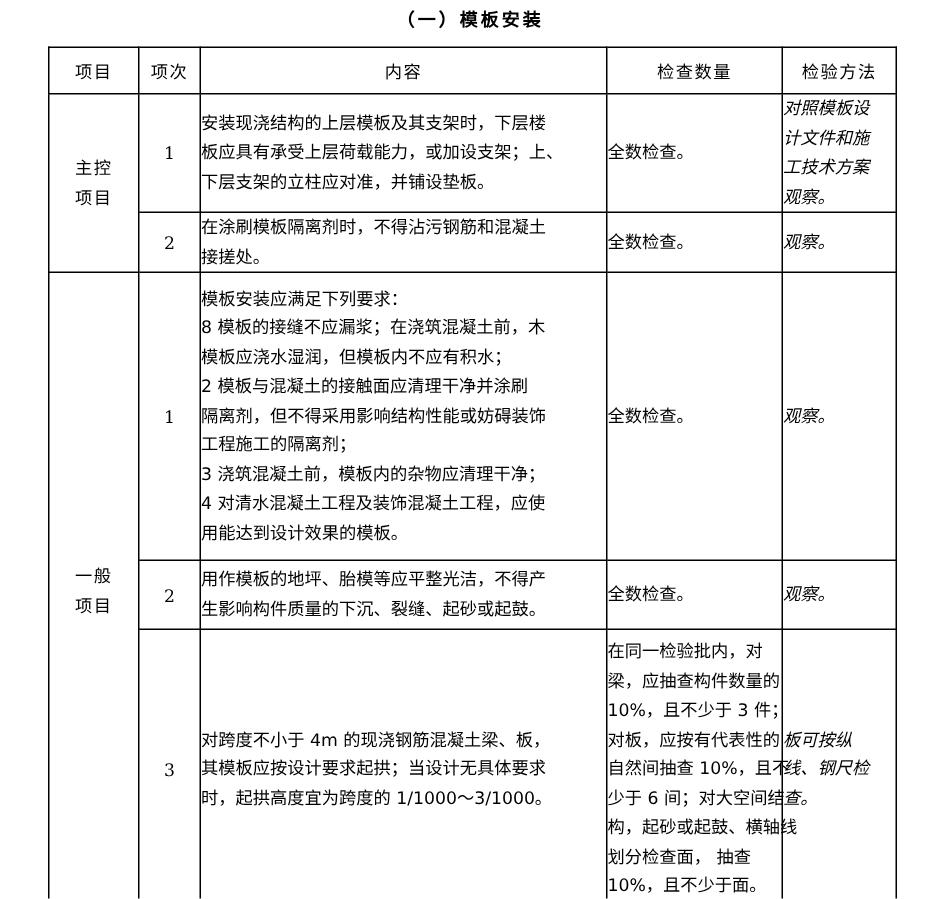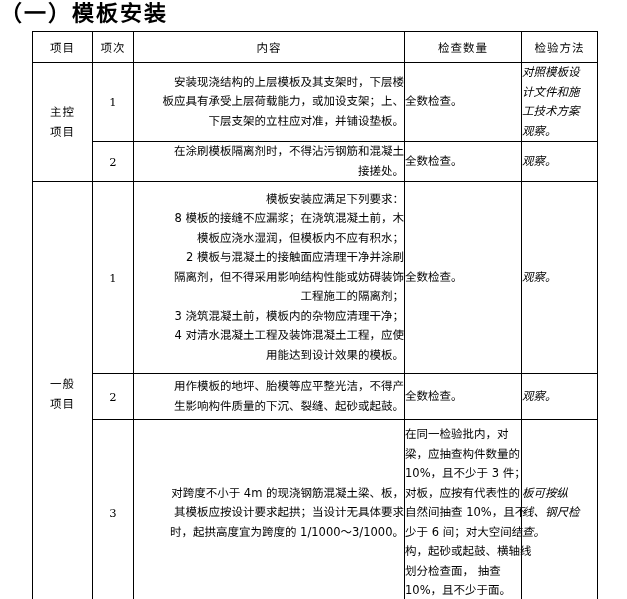--- a/index.html
+++ b/index.html
@@ -23,21 +23,22 @@
     height: 599px;
     box-sizing: border-box;
   }
 
   
   .doc-title {
     position: absolute;
     left: 0;
     top: 0px;
     width: 627px;
-    font-size: 22px;
+    text-align: center;
+    font-size: 12px;
     font-weight: bold;
     letter-spacing: 2px;
     line-height: 26px;
     font-family: "DejaVu Serif", "Liberation Serif", serif;
     white-space: nowrap;
   }
 
   
   .tbl-wrap {
     position: absolute;
@@ -90,21 +91,21 @@
 
   
   td.seq-cell {
     text-align: center;
     font-size: 12px;
     font-family: "DejaVu Serif", "Liberation Serif", serif;
   }
 
   
   td.content-cell {
-    text-align: right;
+    text-align: left;
     padding: 4px 5px 4px 6px;
     line-height: 19.5px;
     font-size: 12px;
     vertical-align: middle;
   }
   td.content-cell .ln {
     display: block;
     white-space: nowrap;
   }
 

